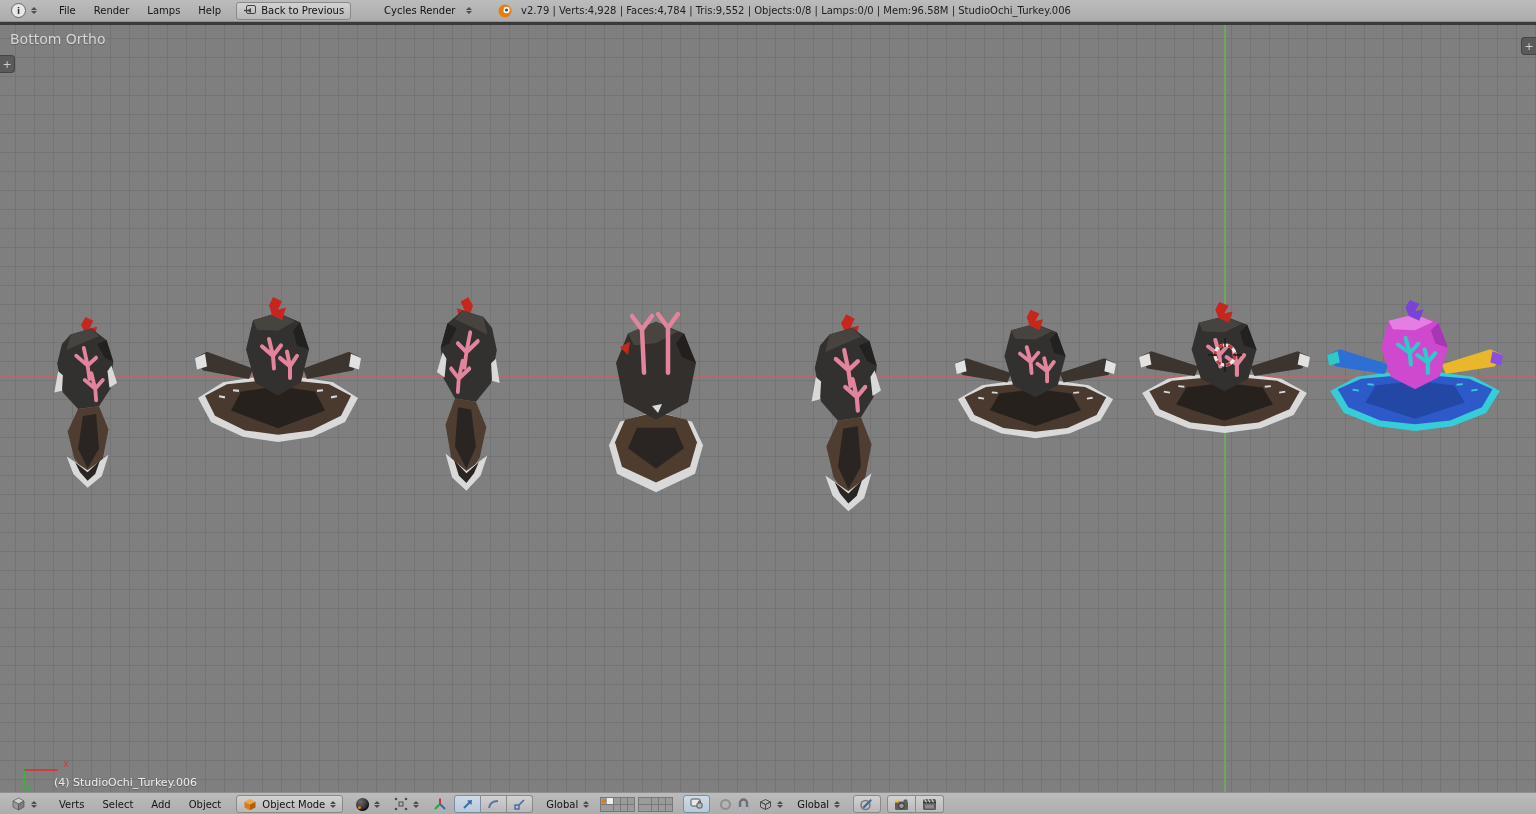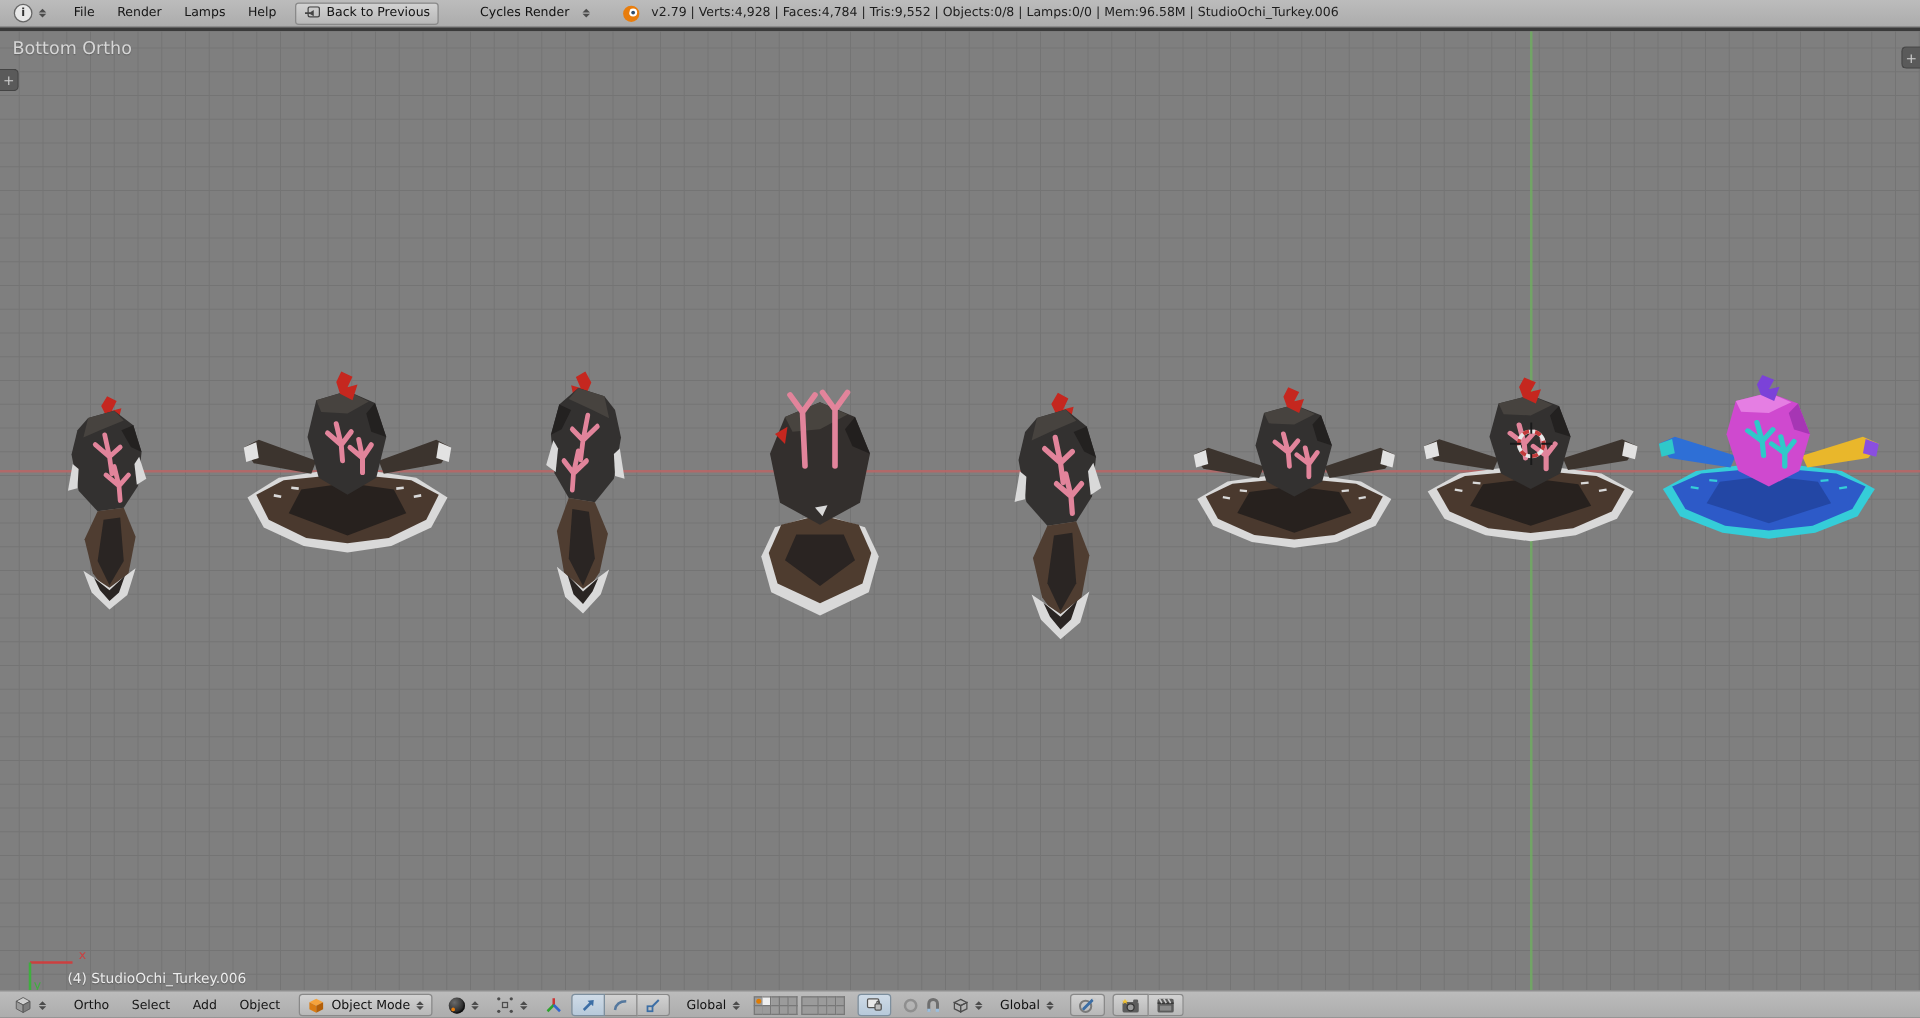--- a/index.html
+++ b/index.html
@@ -216,21 +216,21 @@
       <polygon points="7.5,1 13,4 7.5,7 2,4" fill="#cfcfcf" stroke="#555" stroke-width=".7"></polygon>
       <polygon points="2,4 7.5,7 7.5,13 2,10" fill="#9a9a9a" stroke="#555" stroke-width=".7"></polygon>
       <polygon points="13,4 7.5,7 7.5,13 13,10" fill="#7d7d7d" stroke="#555" stroke-width=".7"></polygon>
     </svg>
     <span class="updn">
         <i class="u"></i>
         <i class="d"></i>
       </span>
   </span>
   <span class="sep"></span>
-  <span class="menu-item">Ortho</span>
+  <span class="menu-item">Verts</span>
   <span class="menu-item">Select</span>
   <span class="menu-item">Add</span>
   <span class="menu-item">Object</span>
   <span class="sep"></span>
   <span class="btn">
     <svg width="14" height="13" viewBox="0 0 14 13" style="margin-right:5px">
       <polygon points="7,1 12.5,3.8 7,6.6 1.5,3.8" fill="#f5a33c"></polygon>
       <polygon points="1.5,3.8 7,6.6 7,12.2 1.5,9.4" fill="#d97c14"></polygon>
       <polygon points="12.5,3.8 7,6.6 7,12.2 12.5,9.4" fill="#b35f08"></polygon>
     </svg>

